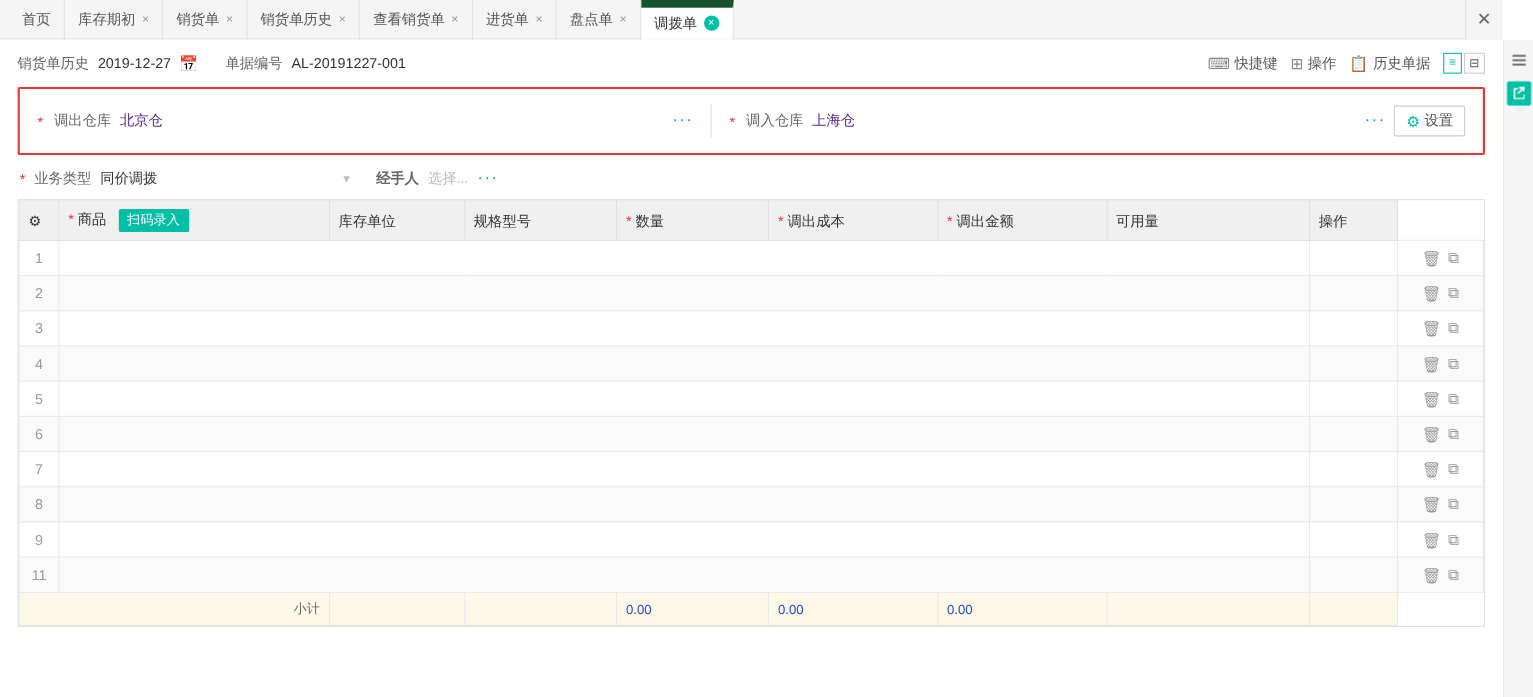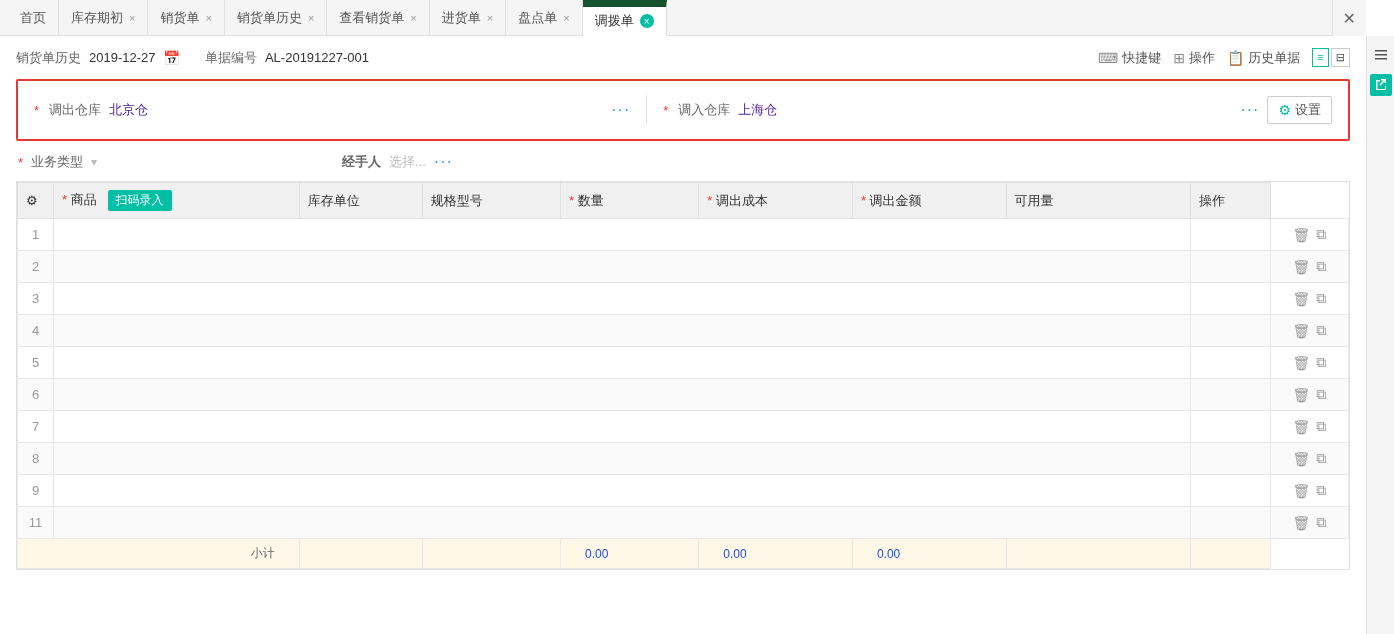--- a/index.html
+++ b/index.html
@@ -230,21 +230,21 @@
     .data-table tbody td.row-num {
       text-align: center;
       color: #999;
       width: 36px;
     }
     .data-table tfoot tr {
       background: #fff8e8;
     }
     .data-table tfoot td {
       border: 1px solid #e8e8e8;
-      padding: 6px 24px;
+      padding: 6px 8px;
       color: #333;
     }
     .subtotal-label {
       color: #666;
       font-size: 12px;
     }
     .subtotal-value {
       color: #1d4ed8;
       font-size: 12px;
     }
@@ -427,20 +427,21 @@
       <div class="settings-btn">
         <span class="icon">⚙</span>
         <span>设置</span>
       </div>
     </div>
 
     <div style="display:flex; align-items:center; gap:24px; margin-bottom:10px; padding: 0 2px;">
       <div class="business-select">
         <span style="color:#e53935;">*</span>
         <span style="color:#666;">业务类型</span>
+        <span class="select-value">同价调拨</span>
         <span class="dropdown-arrow">▾</span>
       </div>
       <div style="display:flex; align-items:center; gap:8px; flex:1;">
         <span style="color:#666;font-weight:bold;">经手人</span>
         <span style="color:#bbb;text-align:center;">选择...</span>
         <span class="ellipsis-btn">···</span>
       </div>
     </div>
 
     <div class="table-wrapper">

